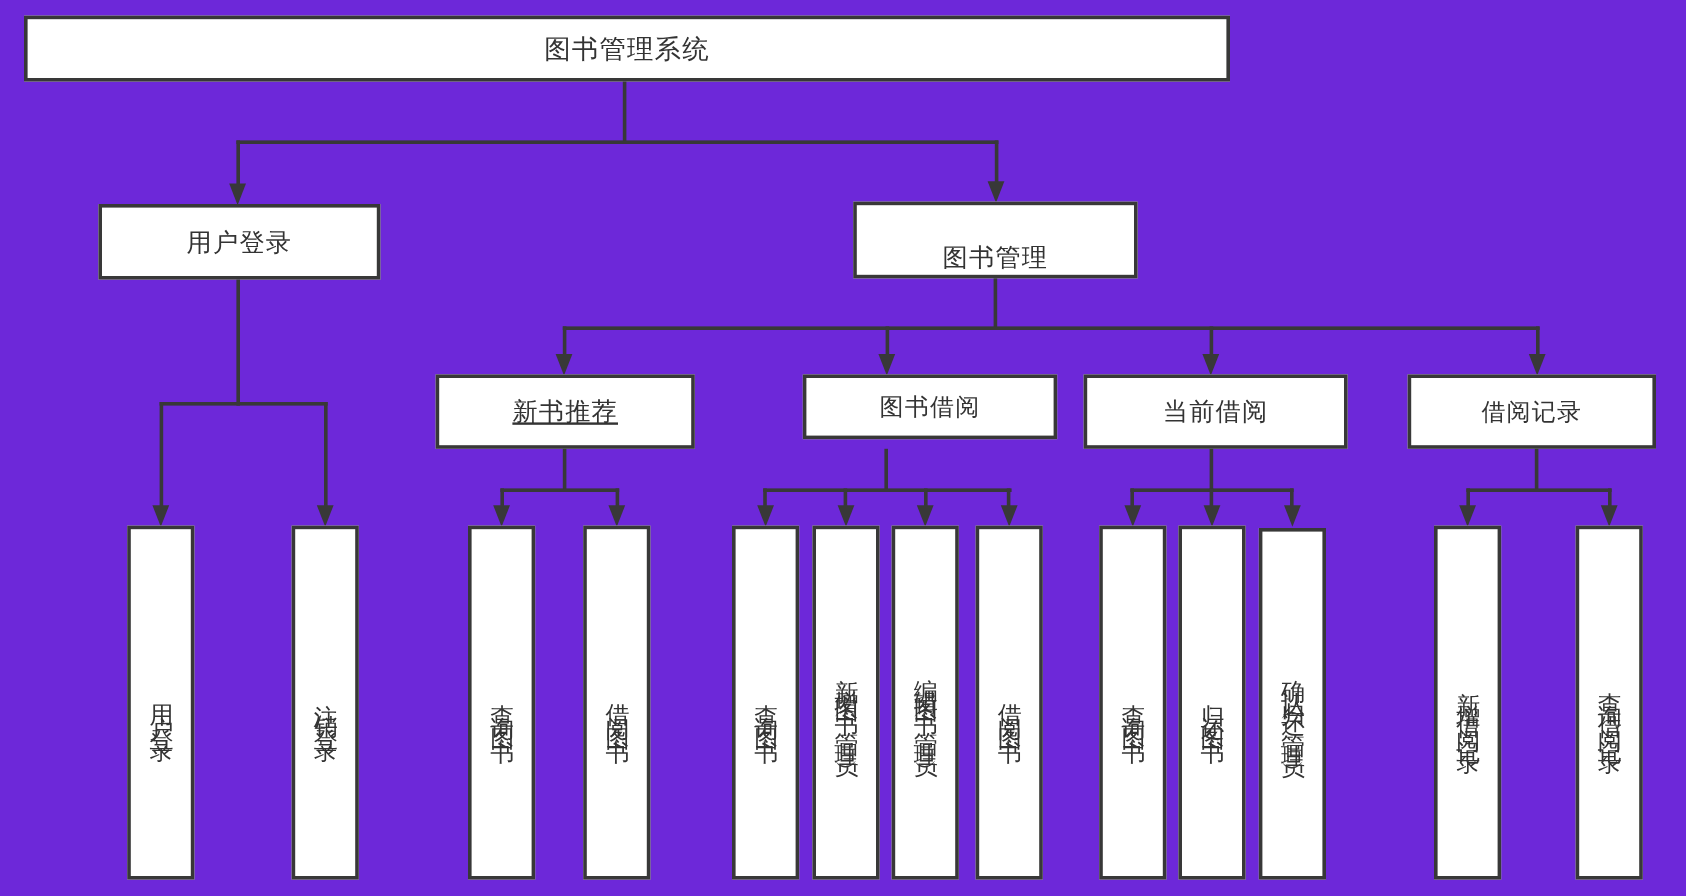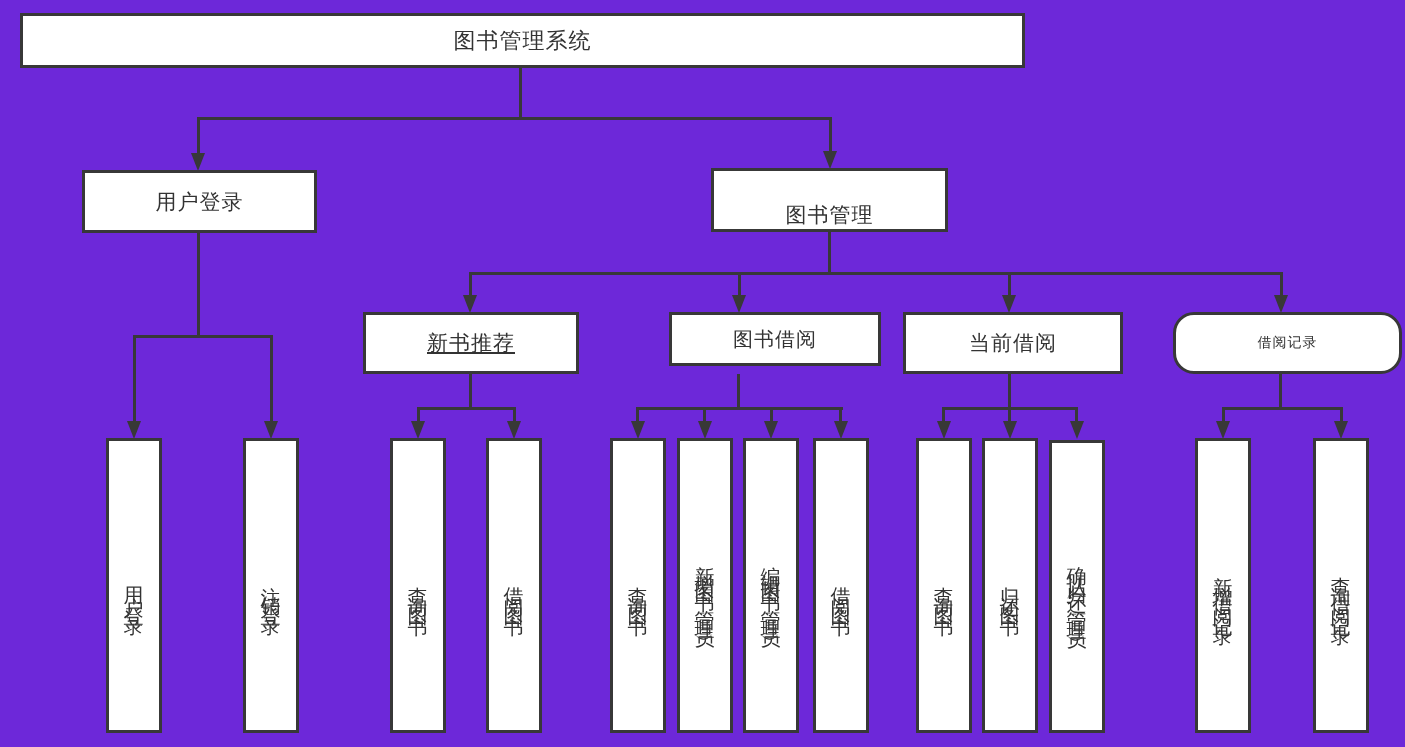--- a/index.html
+++ b/index.html
@@ -107,21 +107,21 @@
 
   <div class="hnode" style="left:363px; top:312px; width:216px; height:62px; font-size:21px;text-decoration:underline;">
     <span>新书推荐</span>
   </div>
   <div class="hnode" style="left:633px; top:312px; width:212px; height:54px; font-size:20px;margin-left:36px;">
     <span>图书借阅</span>
   </div>
   <div class="hnode" style="left:903px; top:312px; width:220px; height:62px; font-size:21px;">
     <span>当前借阅</span>
   </div>
-  <div class="hnode" style="left:1173px; top:312px; width:229px; height:62px; font-size:14px;border-radius:21px;">
+  <div class="hnode" style="left:1173px; top:312px; width:207px; height:62px; font-size:20px;">
     <span>借阅记录</span>
   </div>
 
   <div class="line" style="left:469px; top:374px; width:3px; height:36px;"></div>
   <div class="line" style="left:417px; top:407px; width:99px; height:3px;"></div>
   <div class="line" style="left:417px; top:407px; width:3px; height:17px;"></div>
   <div class="line" style="left:513px; top:407px; width:3px; height:17px;"></div>
   <div class="arrow" style="left:411px; top:421px;"></div>
   <div class="arrow" style="left:507px; top:421px;"></div>
 

